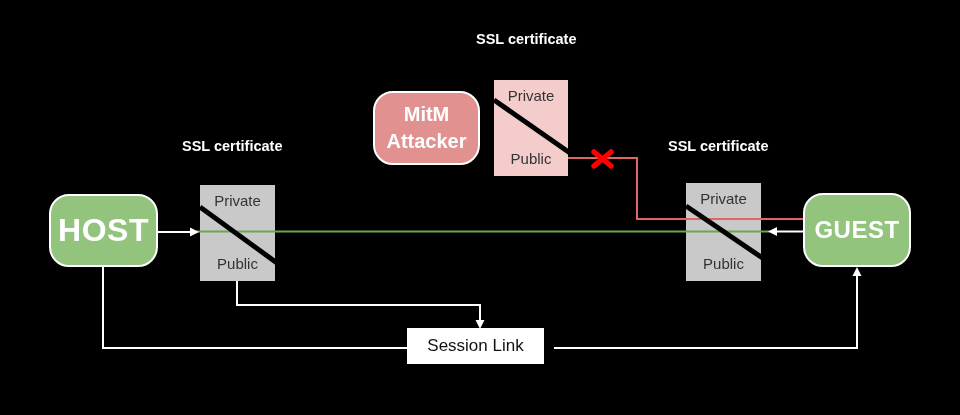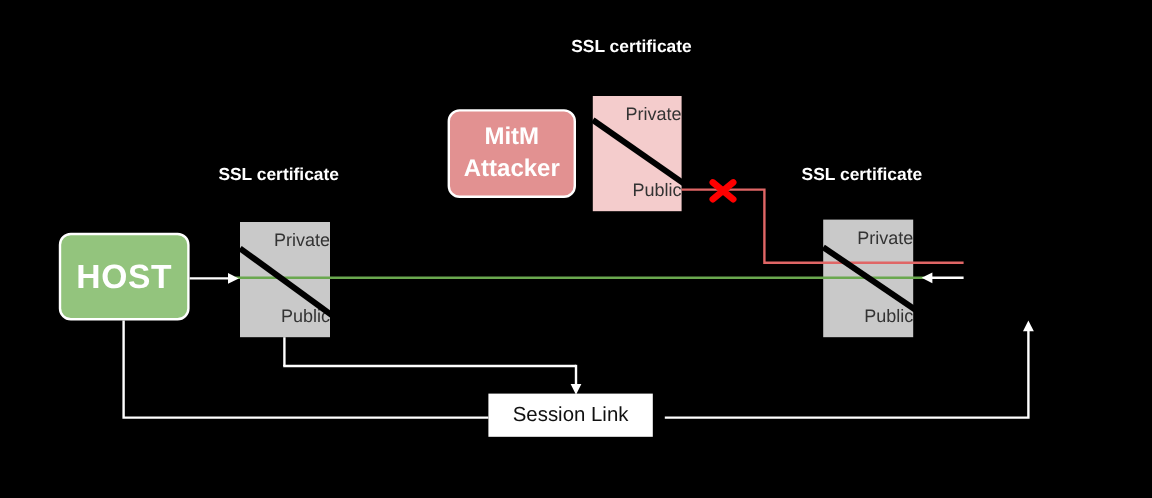--- a/index.html
+++ b/index.html
@@ -3,32 +3,32 @@
 <meta charset="utf-8">
 <style>
   html,body{margin:0;padding:0;background:#000;}
   .canvas{
     position:relative;width:960px;height:415px;background:#000;overflow:hidden;
     font-family:"Liberation Sans", sans-serif;
   }
   .overlay{position:absolute;left:0;top:0;z-index:3;pointer-events:none;}
   .node{
     position:absolute;box-sizing:border-box;z-index:2;
-    border:2.5px solid #fff;border-radius:10px;
+    border:2.5px solid #fff;border-radius:20px;
     display:flex;align-items:center;justify-content:center;
     color:#fff;font-weight:bold;text-align:center;
   }
-  .node-host  {left:49px; top:194px;width:109px;height:73px;background:#93C47D;font-size:28px;letter-spacing:.5px;}
+  .node-host  {left:49px; top:194px;width:109px;height:73px;background:#93C47D;font-size:32px;letter-spacing:.5px;}
   .node-guest {left:803px;top:193px;width:108px;height:74px;background:#93C47D;font-size:24px;letter-spacing:.5px;}
   .node-attacker{left:373px;top:91px;width:107px;height:74px;background:#E29191;font-size:20px;line-height:1.35;}
   .node-attacker .node-label{width:90px;}
   .cert{
     position:absolute;box-sizing:border-box;z-index:1;
     background:#C9C9C9;color:#333;font-size:15px;text-align:center;
-    display:flex;flex-direction:column;justify-content:space-between;align-items:flex-end;
+    display:flex;flex-direction:column;justify-content:space-between;align-items:center;
     padding:7px 0 9px 0;
   }
   .cert-host {left:200px;top:185px;width:75px;height:96px;}
   .cert-guest{left:686px;top:183px;width:75px;height:98px;}
   .cert-attacker{left:494px;top:80px;width:74px;height:96px;background:#F4CCCC;}
   .cert-title{
     position:absolute;z-index:2;width:110px;
     color:#fff;font-size:14.5px;font-weight:bold;line-height:16.5px;text-align:left;
   }
   .cert-title-host    {left:182px;top:138px;}
@@ -42,20 +42,23 @@
 </style>
 </head>
 <body>
 
 <div class="canvas">
 
   <div class="node node-host">
     <span class="node-label">HOST</span>
   </div>
 
+  <div class="node node-guest">
+    <span class="node-label">GUEST</span>
+  </div>
 
   <div class="node node-attacker">
     <span class="node-label">MitM Attacker</span>
   </div>
 
   <div class="cert-title cert-title-host">SSL certificate</div>
   <div class="cert cert-host">
     <span>Private</span>
     <span>Public</span>
   </div>

